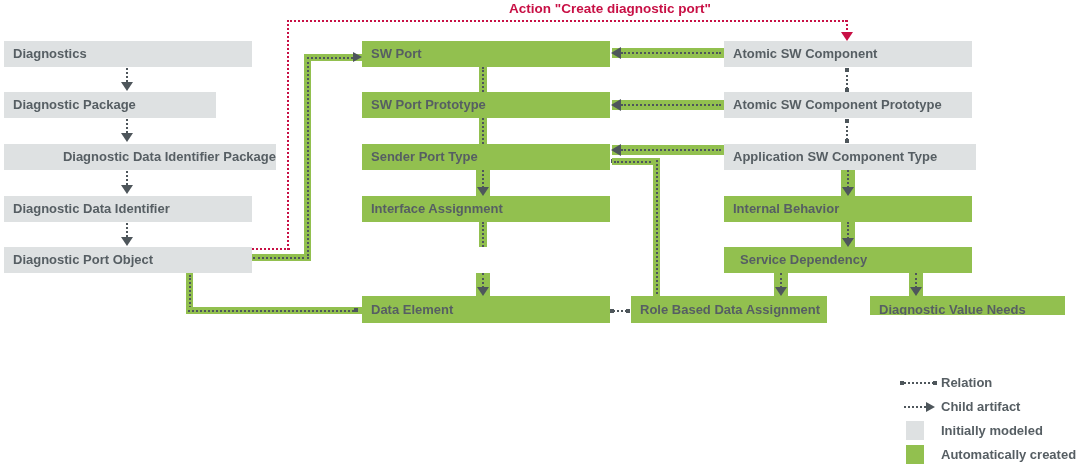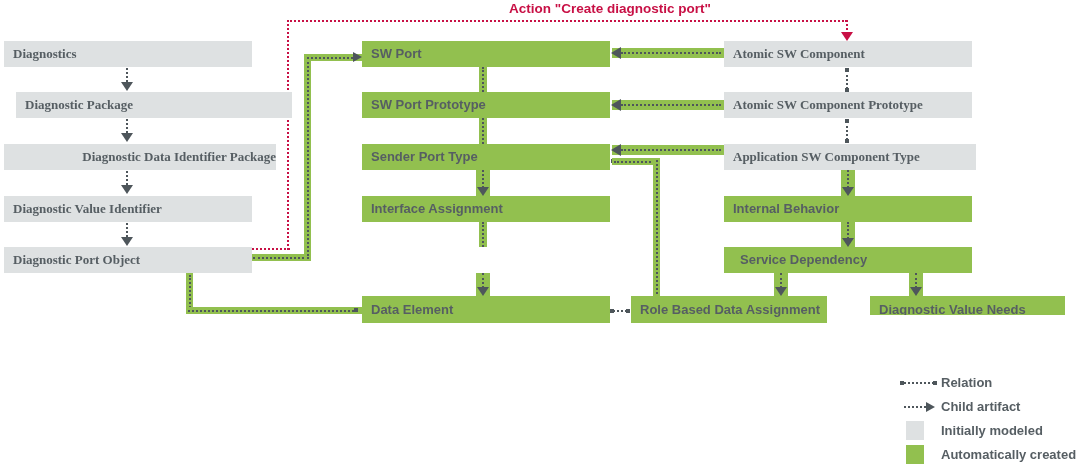--- a/index.html
+++ b/index.html
@@ -12,21 +12,21 @@
   html,body{margin:0;padding:0;background:#fff;}
   #canvas{
     position:relative;width:1080px;height:472px;background:#fff;
     font-family:"Liberation Sans",sans-serif;overflow:hidden;
   }
   .box{
     position:absolute;height:26px;line-height:26px;padding-left:9px;
     box-sizing:border-box;font-size:13px;font-weight:bold;color:var(--text-dark);
     white-space:nowrap;overflow:hidden;
   }
-  .gray{background:var(--initially-modeled-fill);font-family:Liberation Serif, serif;}
+  .gray{background:var(--initially-modeled-fill);}
   .green{background:var(--automatically-created-fill);}
   .strip{position:absolute;background:var(--automatically-created-fill);}
   .dotv{position:absolute;width:0;border-left:2px dotted var(--connector-dark);}
   .doth{position:absolute;height:0;border-top:2px dotted var(--connector-dark);}
   .dotv.red{border-left-color:var(--action-red);}
   .doth.red{border-top-color:var(--action-red);}
   .tri-down{position:absolute;width:0;height:0;border-left:6px solid transparent;border-right:6px solid transparent;border-top:9px solid var(--connector-dark);}
   .tri-down.red{border-top-color:var(--action-red);}
   .tri-left{position:absolute;width:0;height:0;border-top:6px solid transparent;border-bottom:6px solid transparent;border-right:10px solid var(--connector-dark);}
   .tri-right{position:absolute;width:0;height:0;border-top:5px solid transparent;border-bottom:5px solid transparent;border-left:9px solid var(--connector-dark);}
@@ -47,23 +47,23 @@
 <div id="canvas">
 
   <div class="action-label">Action "Create diagnostic port"</div>
   <div class="doth red" style="left:252px;top:248px;width:38px;"></div>
   <div class="dotv red" style="left:287px;top:20px;height:230px;"></div>
   <div class="doth red" style="left:287px;top:20px;width:560px;"></div>
   <div class="dotv red" style="left:846px;top:20px;height:14px;"></div>
   <div class="tri-down red" style="left:841px;top:32px;"></div>
 
   <div class="box gray" style="left:4px;top:41px;width:248px;">Diagnostics</div>
-  <div class="box gray" style="left:16px;top:92px;width:276px;">Diagnostic Package</div>
+  <div class="box gray" style="left:4px;top:92px;width:212px;">Diagnostic Package</div>
   <div class="box gray" style="left:4px;top:144px;width:272px;text-align:right;">Diagnostic Data Identifier Package</div>
-  <div class="box gray" style="left:4px;top:196px;width:248px;">Diagnostic Value Identifier</div>
+  <div class="box gray" style="left:4px;top:196px;width:248px;">Diagnostic Data Identifier</div>
   <div class="box gray" style="left:4px;top:247px;width:248px;">Diagnostic Port Object</div>
 
   <div class="box green" style="left:362px;top:41px;width:248px;">SW Port</div>
   <div class="box green" style="left:362px;top:92px;width:248px;">SW Port Prototype</div>
   <div class="box green" style="left:362px;top:144px;width:248px;">Sender Port Type</div>
   <div class="box green" style="left:362px;top:196px;width:248px;">Interface Assignment</div>
   <div class="box green" style="left:362px;top:296px;width:248px;height:27px;line-height:27px;">Data Element</div>
 
   <div class="box gray" style="left:724px;top:41px;width:248px;">Atomic SW Component</div>
   <div class="box gray" style="left:724px;top:92px;width:248px;">Atomic SW Component Prototype</div>

